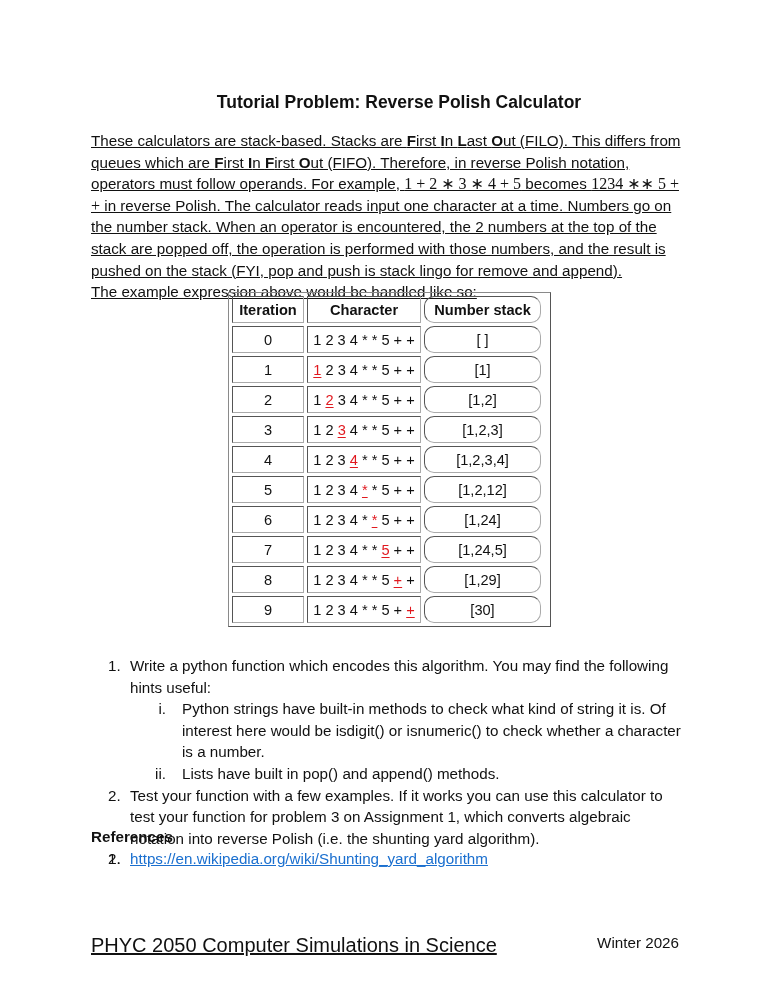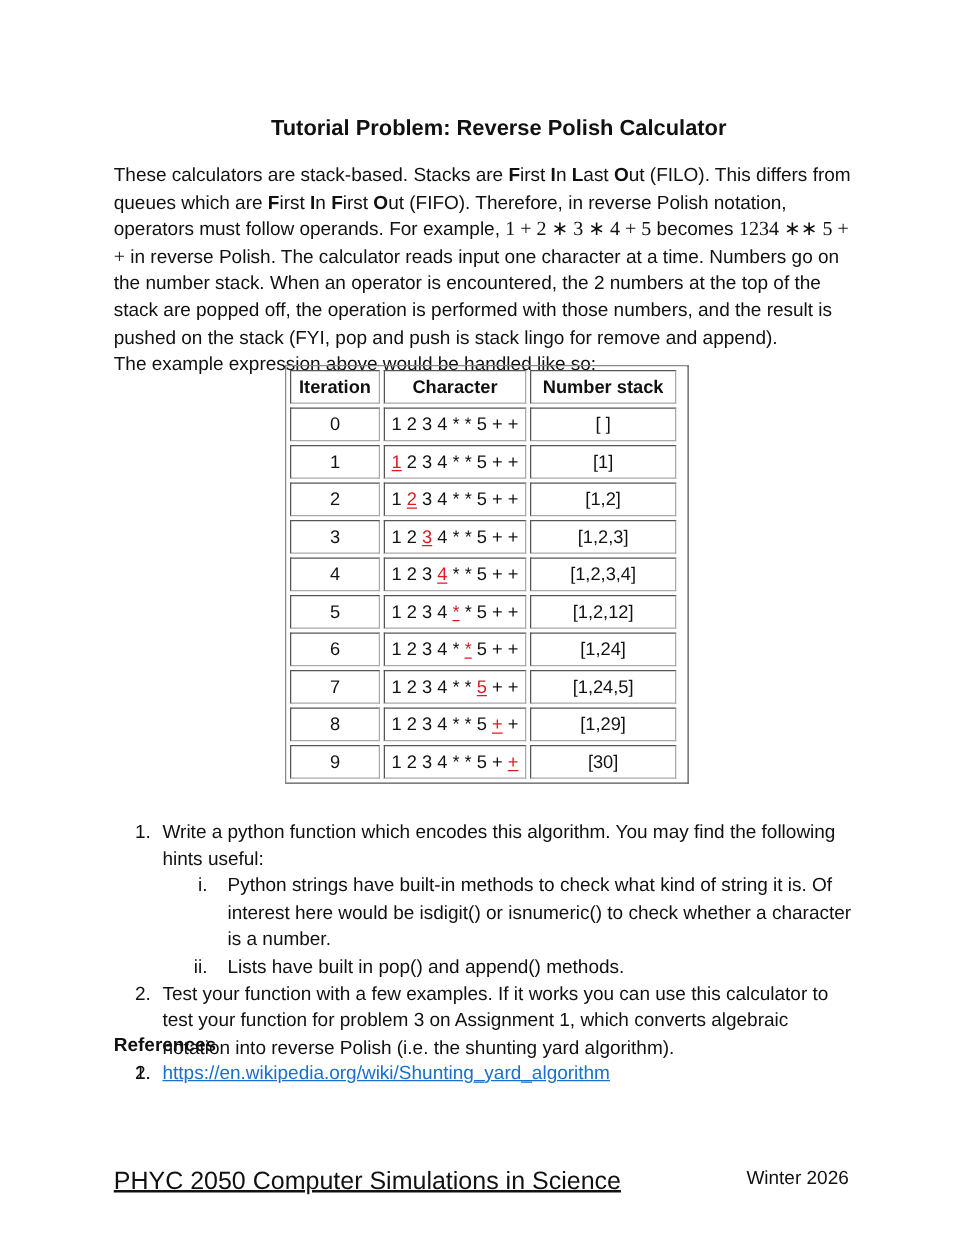--- a/index.html
+++ b/index.html
@@ -1,30 +1,30 @@
 <!DOCTYPE html>
 <html><head>
 <meta charset="utf-8">
 <style>
   html, body { margin:0; padding:0; background:#ffffff; }
   body { width:768px; height:994px; position:relative; overflow:hidden;
          font-family:"Liberation Sans", sans-serif; color:#111; }
   .title { position:absolute; top:92px; left:15px; width:768px; text-align:center;
            font-weight:bold; font-size:17.5px; }
   .intro { position:absolute; top:130px; left:91px; width:600px; font-size:15.2px; line-height:21.6px; }
-  .intro p { margin:0; }
+  .intro p { margin:0;text-decoration:underline; }
   .math { font-family:"Liberation Serif", serif; font-size:16px; }
   .tbl-wrap { position:absolute; left:228px; top:292px; width:321px; height:333px;
               border:1px solid #8a8a8a; border-right-color:#555; border-bottom-color:#555; }
   table { border-collapse:separate; border-spacing:3px; position:absolute; left:0; top:0; }
   td, th { border:1px solid #777; border-top-color:#555; border-left-color:#555;
            border-right-color:#aaa; border-bottom-color:#aaa;
            height:25px; padding:0; text-align:center; font-size:14.6px; font-weight:normal; }
   th { font-weight:bold; }
-  .c1 { width:70px; } .c2 { width:112px; } .c3 { width:115px; }
+  .c1 { width:70px; } .c2 { width:112px; } .c3 { width:115px;border-radius:10px; }
   .hl { color:#e0191f; text-decoration:underline; text-underline-offset:2px; }
   .list { position:absolute; top:655px; left:108px; width:580px; font-size:15.2px; line-height:21.6px; }
   .list .item { position:relative; padding-left:22px; }
   .list .num { position:absolute; left:0; top:0; }
   .sub { position:relative; padding-left:52px; }
   .sub .rn { position:absolute; left:16px; top:0; width:24px; text-align:right; }
   .refs-h { position:absolute; top:828px; left:91px; font-weight:bold; font-size:15.2px; }
   .refs { position:absolute; top:848px; left:108px; font-size:15.2px; line-height:21.6px; }
   .refs .item { position:relative; padding-left:22px; }
   .refs .num { position:absolute; left:0; }

